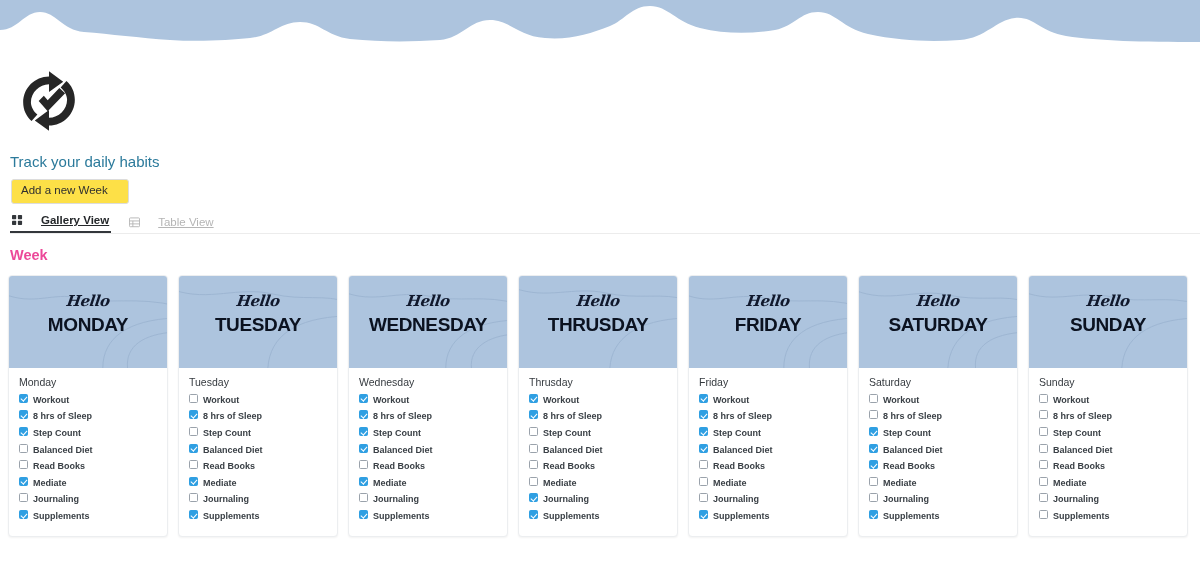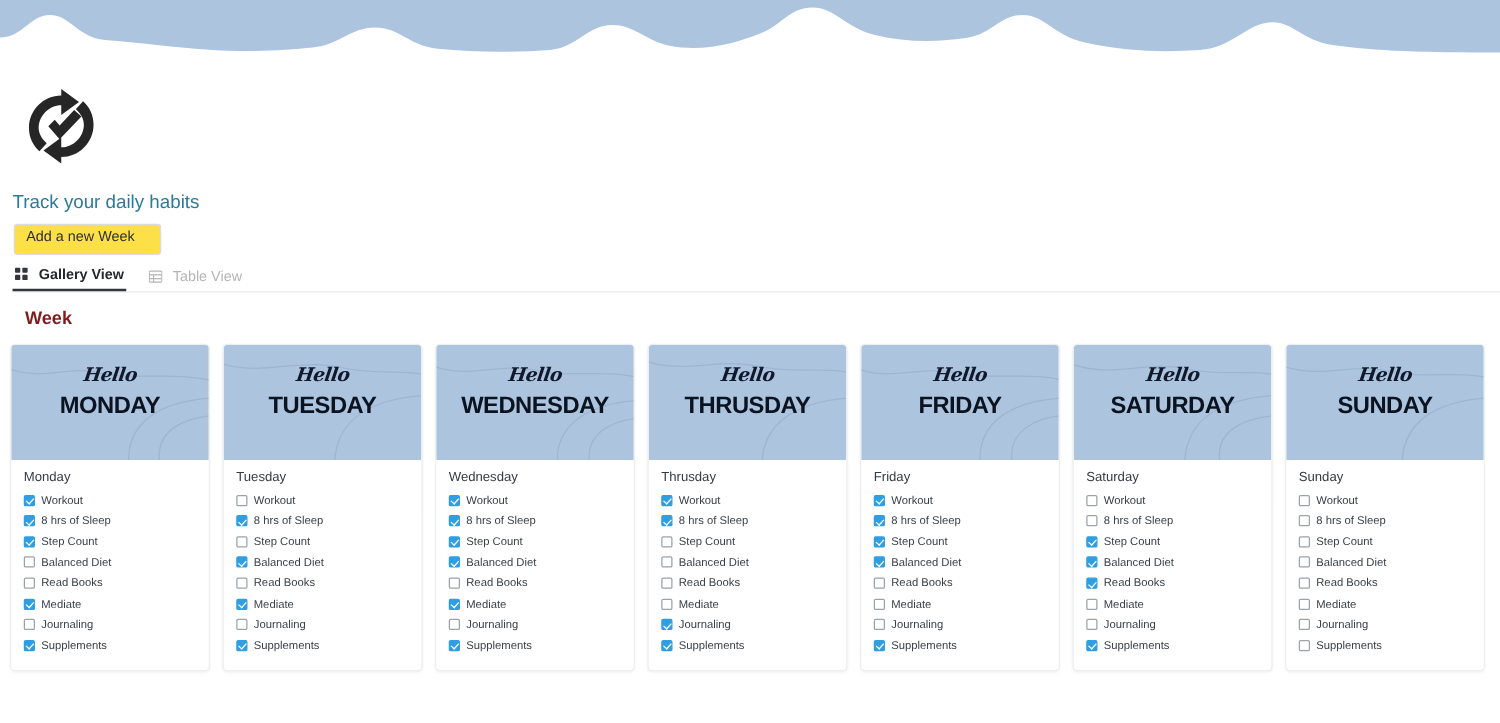--- a/index.html
+++ b/index.html
@@ -67,41 +67,42 @@
     margin: 10px 0 0 10px;
     display: flex;
     align-items: flex-end;
     gap: 16px;
     border-bottom: 1px solid #ececec;
     padding-bottom: 0;
     width: 1190px;
   }
   .view-tab {
     display: flex;
-    align-items: flex-start;
-    gap: 8px;
+    align-items: flex-end;
+    gap: 18px;
     font-size: 11.5px;
     padding: 0 2px 5px 2px;
     cursor: pointer;
     color: #b5b5b5;
     font-weight: normal;
     position: relative;
+    text-decoration: underline;
   }
   .view-tab.active {
     color: #25282b;
     font-weight: bold;
     border-bottom: 2px solid #33373b;
   }
   .view-tab svg { display: block; }
 
   .section-title {
     font-size: 14.5px;
     font-weight: bold;
-    color: #7f1d1d;
-    margin: 13px 0 0 20px;
+    color: #ec4899;
+    margin: 13px 0 0 10px;
   }
 
   
   .gallery {
     display: flex;
     gap: 10px;
     margin: 12px 0 0 8px;
     padding-right: 8px;
   }
   .card {
@@ -148,27 +149,27 @@
     white-space: nowrap;
   }
   .card-body { padding: 8px 8px 9px 8px; }
   .card-title {
     font-size: 10.5px;
     color: #353a3f;
     margin: 0 0 6px 2px;
   }
   .habit {
     display: flex;
-    align-items: center;
     gap: 5px;
     margin: 0 0 4px 2px;
     font-size: 9px;
     color: #3a4046;
     line-height: 1.4;
     cursor: pointer;
+    font-weight: bold;
   }
   .cb {
     width: 9px;
     height: 9px;
     flex: 0 0 9px;
     border: 1px solid #9aa2ab;
     border-radius: 1.5px;
     background: #ffffff;
     position: relative;
   }

